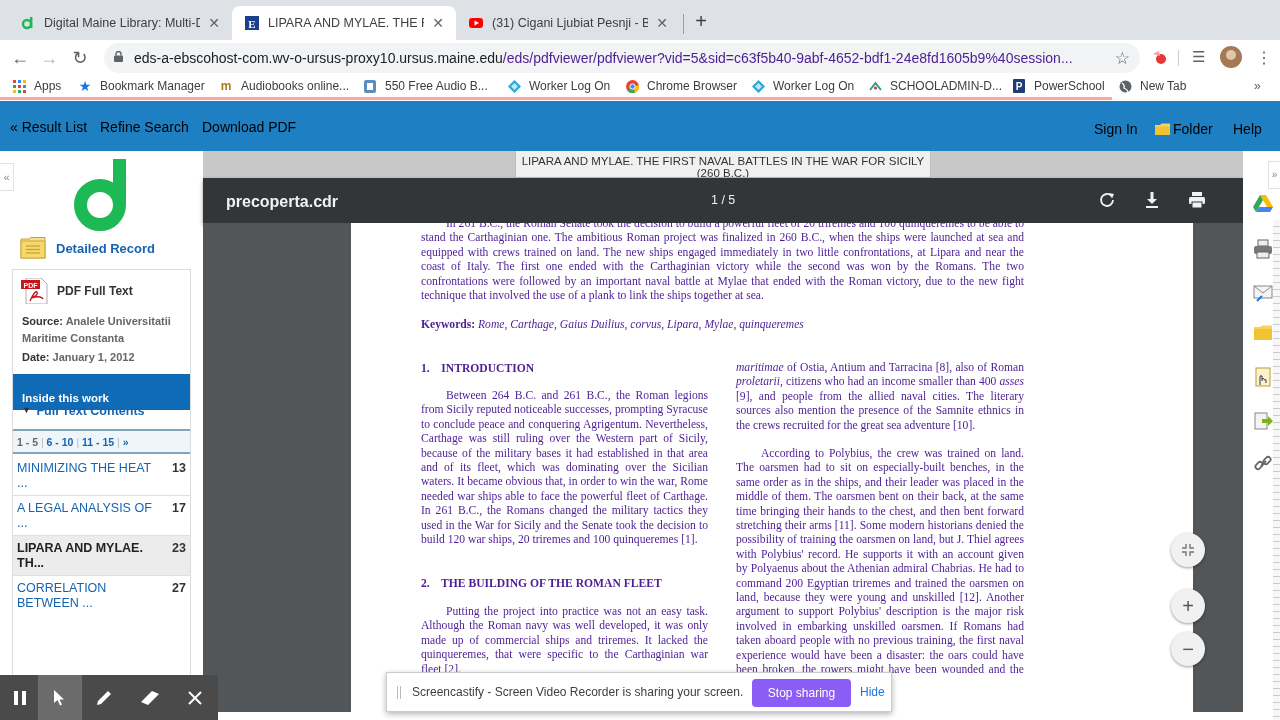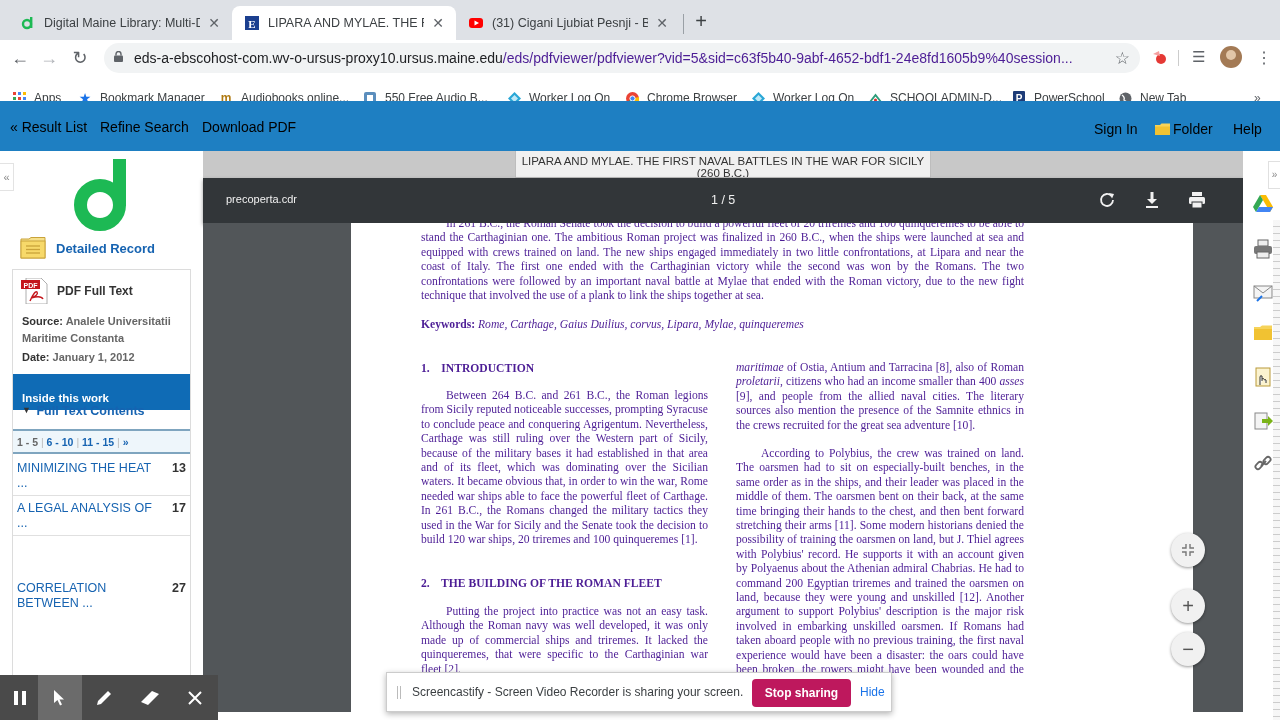--- a/index.html
+++ b/index.html
@@ -19,21 +19,21 @@
 .toolbar { position: absolute; left: 0; top: 40px; width: 1280px; height: 36px; background: #fff; }
 .navbtn { position: absolute; top: 6px; width: 24px; height: 24px; font-size: 18px; color: #5f6368; text-align: center; line-height: 24px; }
 .omnibox { position: absolute; left: 104px; top: 3px; width: 1036px; height: 30px; background: #f1f3f4; border-radius: 15px; }
 .omnibox .lock { position: absolute; left: 10px; top: 8px; width: 9px; height: 11px; }
 .omnibox .url { position: absolute; left: 30px; top: 7px; font-size: 14px; color: #202124; white-space: nowrap; }
 .omnibox .url .dim { color: #4c1d95; }
 .omnibox .star { position: absolute; right: 10px; top: 5px; font-size: 17px; color: #5f6368; }
 .ext-icon { position: absolute; top: 8px; }
 
 
-.bookmarks { position: absolute; left: 0; top: 88px; width: 1112px; height: 24px; background: #fff; border-bottom: 6px solid #fca5a5; }
+.bookmarks { position: absolute; left: 0; top: 76px; width: 1112px; height: 24px; background: #fff; border-bottom: 3px solid #fca5a5; }
 .bm { position: absolute; top: 3px; display: flex; align-items: center; font-size: 12px; color: #3c4043; white-space: nowrap; }
 .bm .ic { width: 14px; height: 14px; margin-right: 8px; display: flex; align-items: center; justify-content: center; font-size: 12px; }
 
 
 .ebhead { position: absolute; left: 0; top: 101px; width: 1280px; height: 50px; background: #1e7fc2; }
 .eblink { position: absolute; top: 18px; font-size: 14px; color: #000000; white-space: nowrap; }
 
 
 .leftpanel { position: absolute; left: 0; top: 151px; width: 203px; height: 569px; background: #fff; }
 .collapse-l { position: absolute; left: 0; top: 12px; width: 14px; height: 28px; border: 1px solid #e3e3e3; border-left: none; font-size: 11px; color: #888; text-align: center; line-height: 26px; }
@@ -53,21 +53,21 @@
 .pager .sep { color: #bbb; font-weight: normal; }
 .toc-item { position: absolute; left: 0; width: 177px; padding: 5px 4px; font-size: 12.5px; line-height: 15px; color: #1663b1; border-bottom: 1px solid #e0e0e0; }
 .toc-item .t { width: 145px; display: block; }
 .toc-item .pg { position: absolute; right: 4px; top: 5px; color: #333; font-weight: bold; }
 .toc-item.current { background: #ececec; color: #222; font-weight: bold; }
 
 
 .viewer-top { position: absolute; left: 203px; top: 151px; width: 1160px; height: 27px; background: #c8c8c8; }
 .doctitle { position: absolute; left: 312px; top: 0; width: 416px; height: 27px; background: #f0f0f0; border: 1px solid #bdbdbd; border-top: none; font-size: 11.5px; color: #333; text-align: center; line-height: 12px; padding-top: 4px; overflow: hidden; }
 .pdfbar { position: absolute; left: 203px; top: 178px; width: 1040px; height: 45px; background: #323639; box-shadow: 0 2px 4px rgba(0,0,0,.4); }
-.pdfbar .fname { position: absolute; left: 23px; top: 15px; font-size: 11px; font-weight: normal; color: #f1f1f1; }
+.pdfbar .fname { position: absolute; left: 23px; top: 15px; font-size: 16px; font-weight: bold; color: #f1f1f1; }
 .pdfbar .pages { position: absolute; left: 508px; top: 15px; font-size: 12.5px; color: #f1f1f1; }
 .pdfbar .tool { position: absolute; top: 13px; width: 18px; height: 18px; }
 .pdfbg { position: absolute; left: 203px; top: 223px; width: 1040px; height: 489px; background: #525659; }
 .page { position: absolute; left: 351px; top: 223px; width: 842px; height: 489px; background: #fff; overflow: hidden; font-family: "Liberation Serif", serif; color: #4c1d95; }
 .page .para { position: absolute; font-size: 11.6px; line-height: 14.4px; text-align: justify; }
 .page .ind { text-indent: 25px; }
 .page .h { position: absolute; font-size: 11.6px; font-weight: bold; }
 .page i { font-style: italic; }
 
 .zoombtn { position: absolute; left: 1171px; width: 34px; height: 34px; border-radius: 50%; background: #f1f1f1; box-shadow: 0 1px 3px rgba(0,0,0,.4); display: flex; align-items: center; justify-content: center; color: #555; font-size: 20px; }
@@ -78,21 +78,21 @@
 .rtool { position: absolute; left: 10px; width: 20px; height: 20px; }
 .rstrip { position: absolute; left: 1273px; top: 220px; width: 7px; height: 500px; background: repeating-linear-gradient(180deg, #eee 0 6px, #999 6px 7px); opacity: .5; }
 
 
 .scbar { position: absolute; left: 0; top: 675px; width: 218px; height: 45px; background: #4a4a4a; }
 .scbtn { position: absolute; top: 0; height: 45px; width: 40px; display: flex; align-items: center; justify-content: center; }
 .scbtn.sel { background: #6b6b6b; }
 .sharing { position: absolute; left: 386px; top: 672px; width: 506px; height: 40px; background: #fff; border: 1px solid #ccc; box-shadow: 0 2px 6px rgba(0,0,0,.3); }
 .sharing .grip { position: absolute; left: 10px; top: 13px; width: 4px; height: 13px; border-left: 1px solid #bbb; border-right: 1px solid #bbb; }
 .sharing .msg { position: absolute; left: 25px; top: 12px; font-size: 12px; color: #3c4043; white-space: nowrap; }
-.sharing .stop { position: absolute; left: 365px; top: 6px; width: 99px; height: 28px; background: #be185d; color: #fff; border-radius: 4px; font-size: 12px; font-weight: bold; text-align: center; line-height: 28px; }
+.sharing .stop { position: absolute; left: 365px; top: 6px; width: 99px; height: 28px; background: #8b5cf6; color: #fff; border-radius: 4px; font-size: 12px; font-weight: normal; text-align: center; line-height: 28px; }
 .sharing .hide { position: absolute; left: 473px; top: 12px; font-size: 12px; color: #1a73e8; }
 </style>
 </head>
 <body>
 
 <div class="tabstrip">
   <div class="tab" style="left:8px;width:224px;">
     <span class="favicon">
       <svg width="14" height="14" viewBox="0 0 14 14">
           <circle cx="6" cy="8" r="4" fill="none" stroke="#1db954" stroke-width="2.4"></circle>
@@ -315,20 +315,24 @@
       <span class="p">»</span>
     </div>
     <div class="toc-item" style="top:186px;height:40px;">
       <span class="t">MINIMIZING THE HEAT ...</span>
       <span class="pg">13</span>
     </div>
     <div class="toc-item" style="top:226px;height:40px;">
       <span class="t">A LEGAL ANALYSIS OF ...</span>
       <span class="pg">17</span>
     </div>
+    <div class="toc-item current" style="top:266px;height:40px;">
+      <span class="t">LIPARA AND MYLAE. TH...</span>
+      <span class="pg">23</span>
+    </div>
     <div class="toc-item" style="top:306px;height:40px;border-bottom:none;">
       <span class="t">CORRELATION BETWEEN ...</span>
       <span class="pg">27</span>
     </div>
   </div>
 </div>
 
 <div class="viewer-top">
   <div class="doctitle">LIPARA AND MYLAE. THE FIRST NAVAL BATTLES IN THE WAR FOR SICILY (260 B.C.)</div>
 </div>

